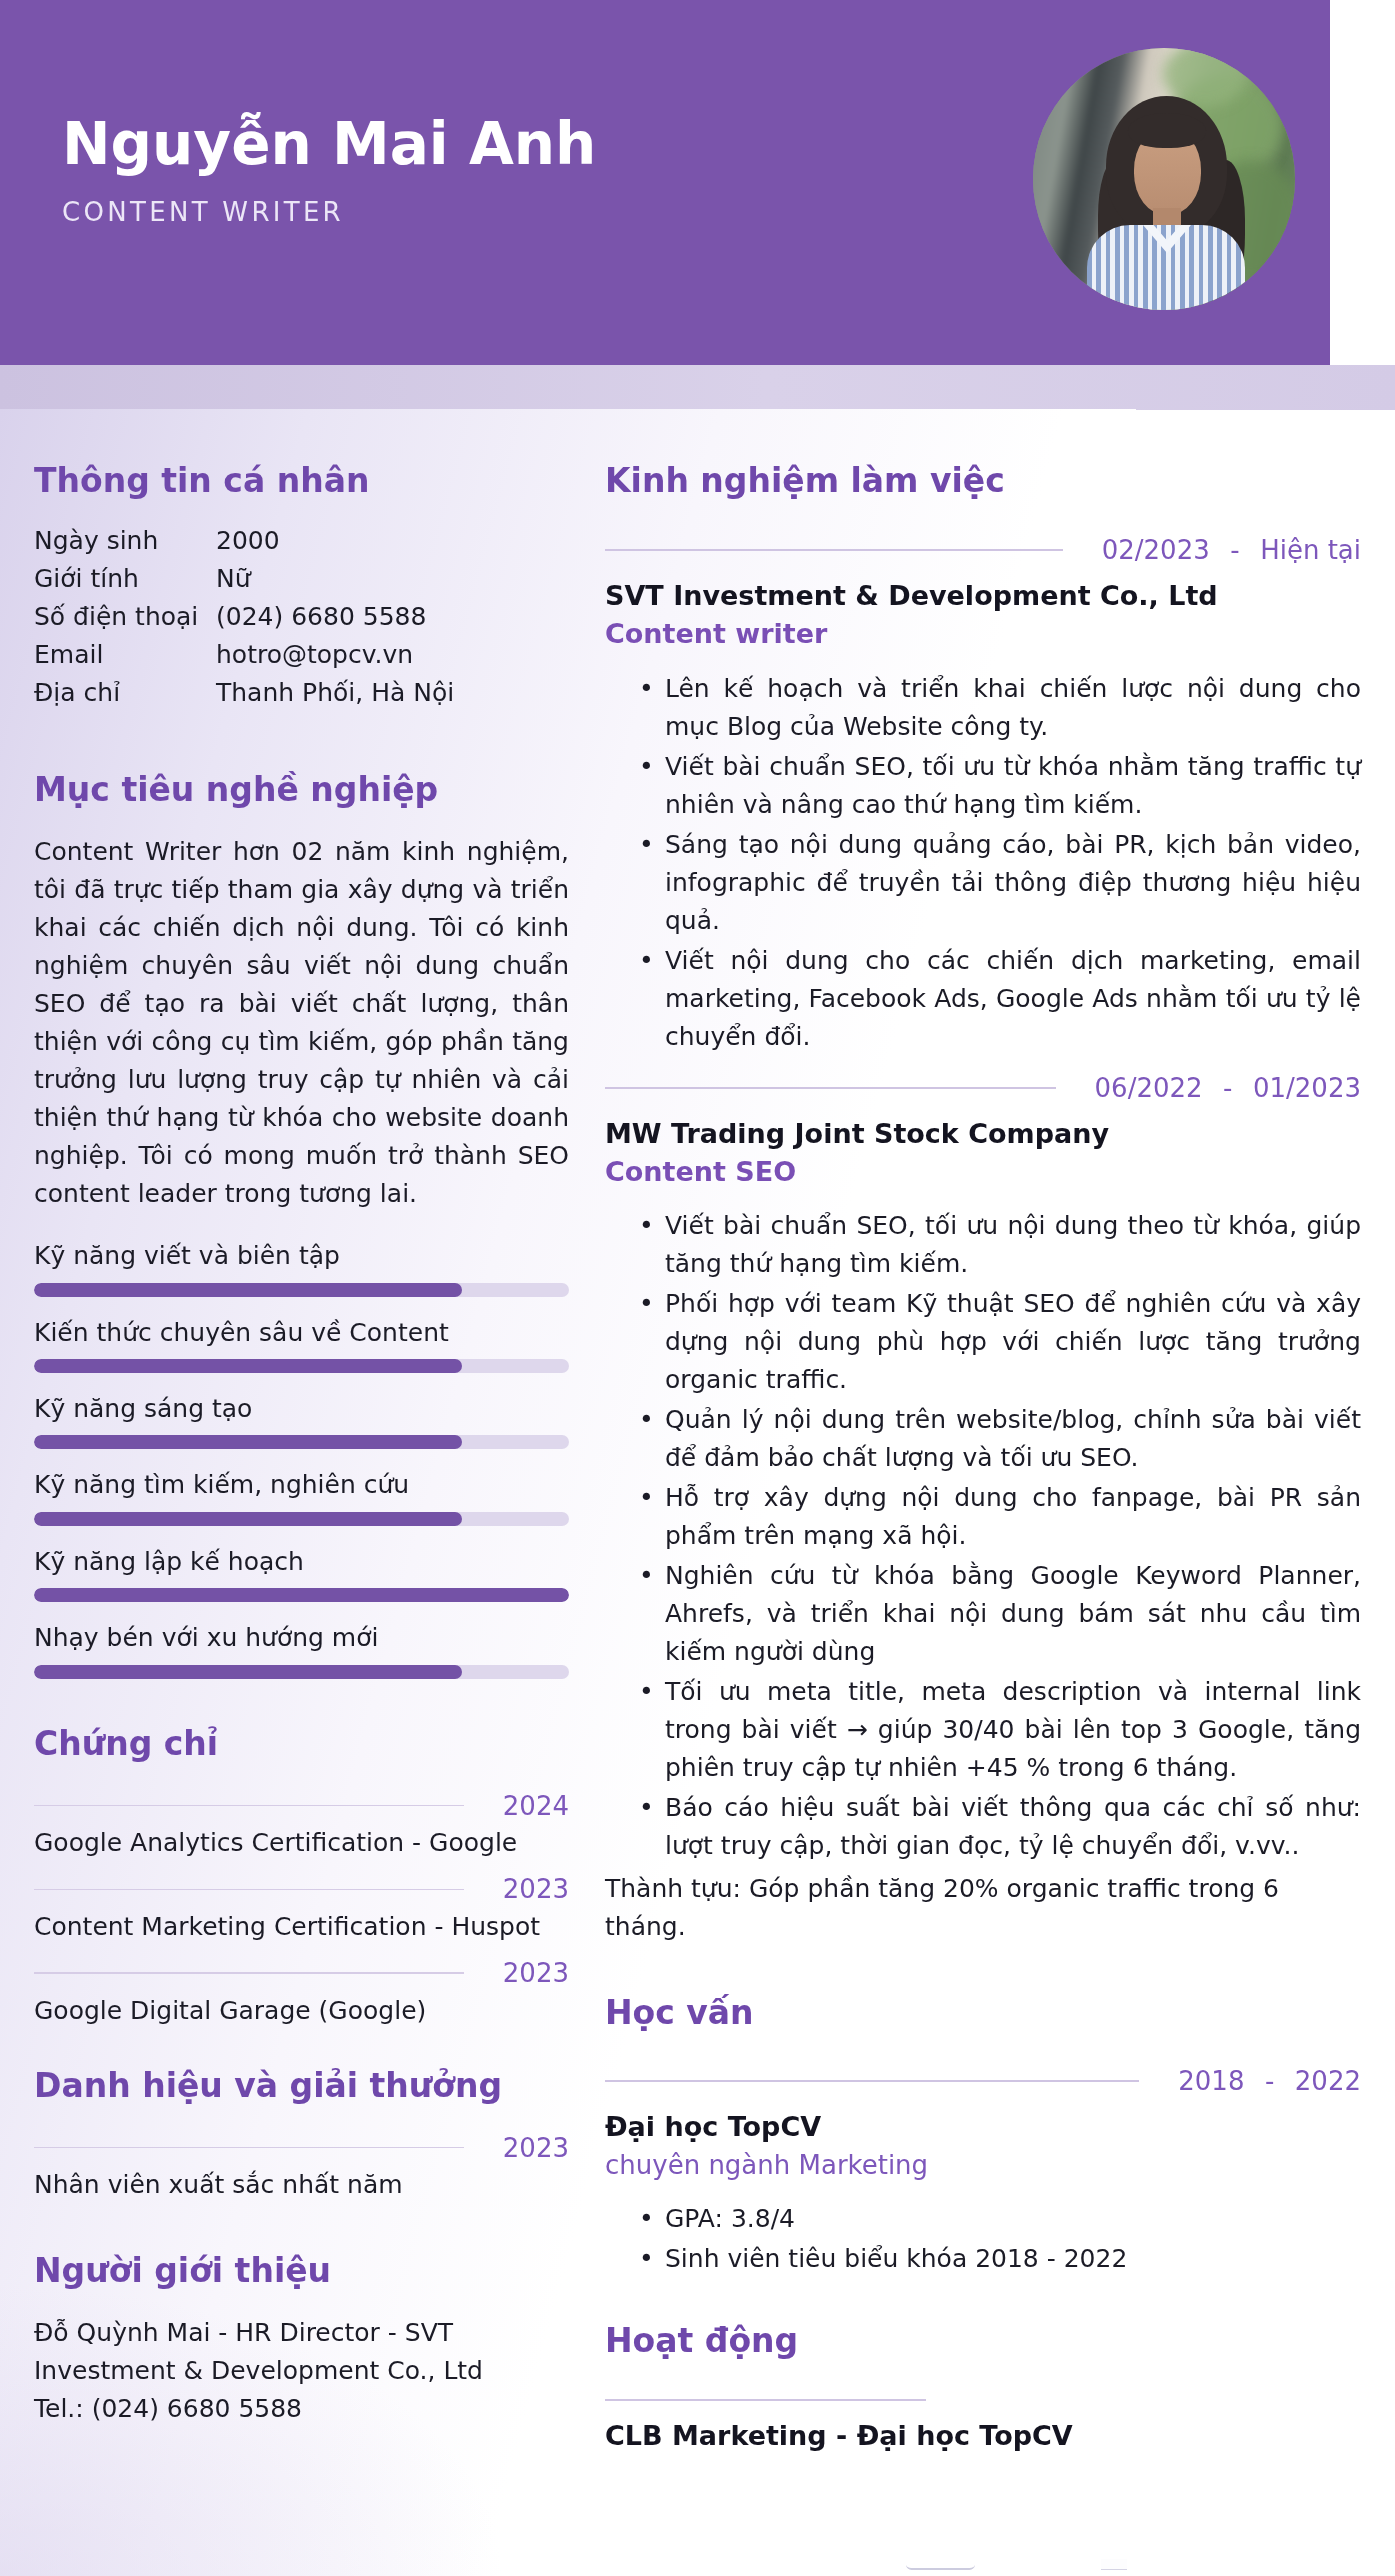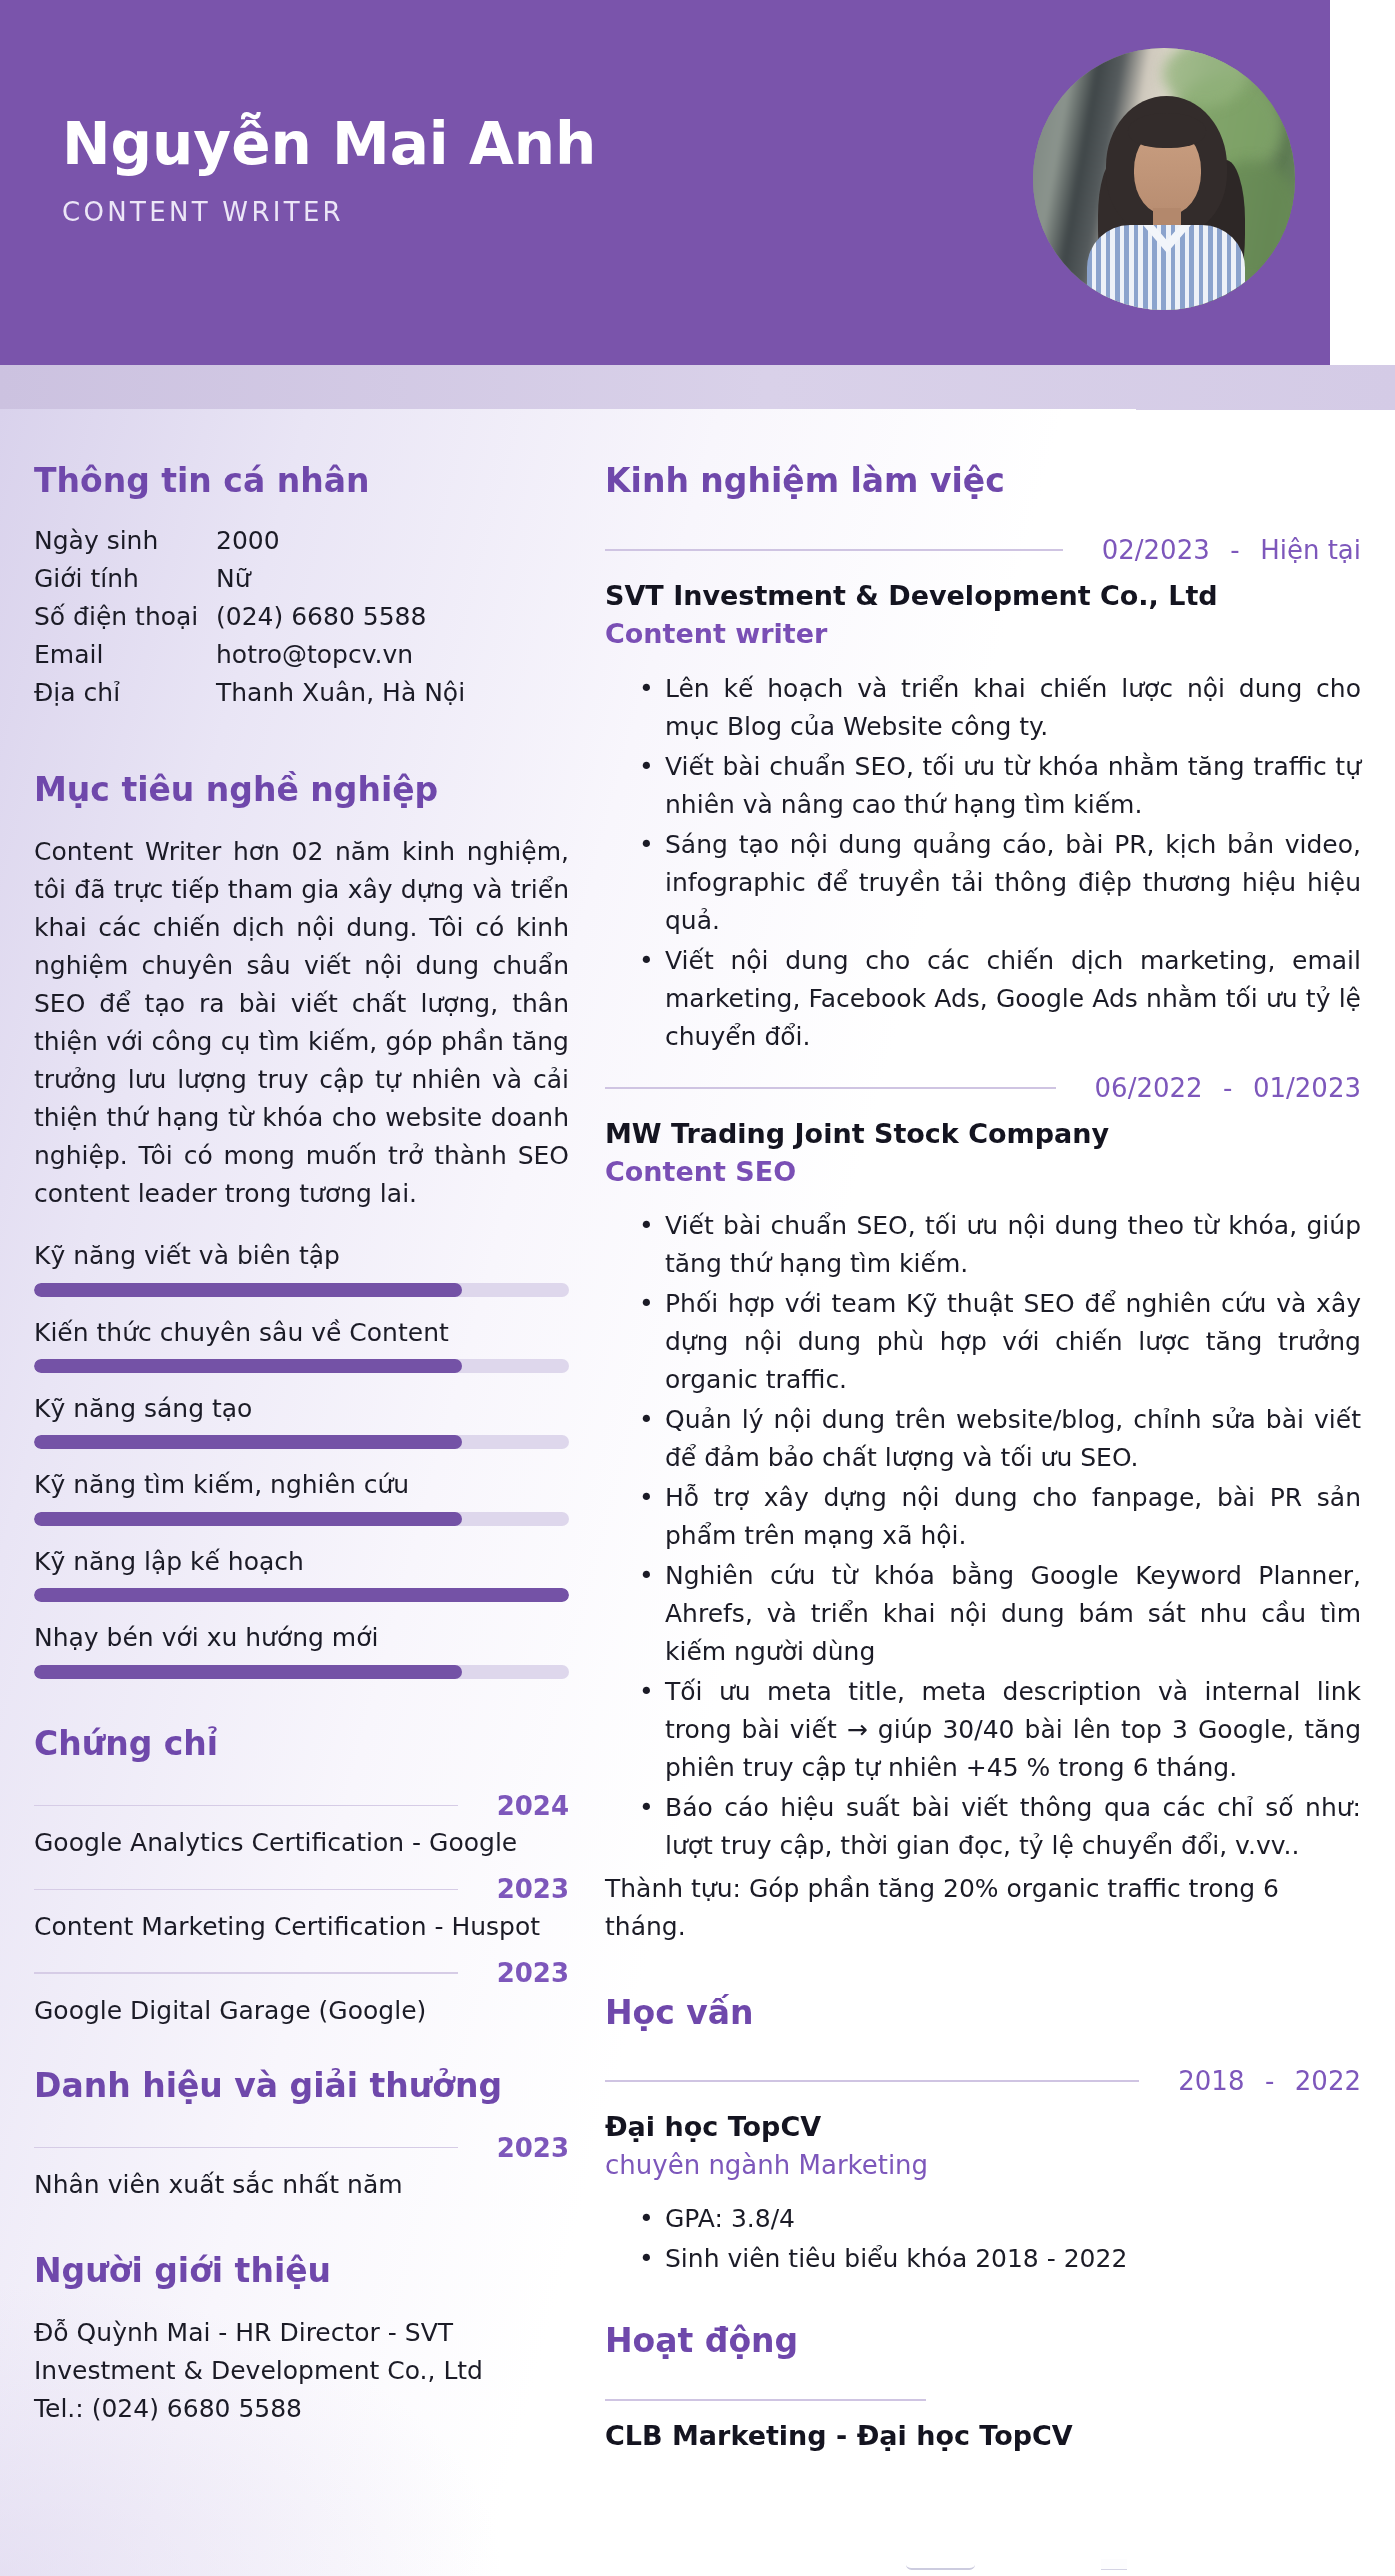--- a/index.html
+++ b/index.html
@@ -51,21 +51,21 @@
   .col-left  { position:absolute; left:34px;  top:0; width:535px;  padding-top:52px; }
   .col-right { position:absolute; left:605px; top:0; width:756px;  padding-top:52px; }
   
   .sec-title { margin:0; font-size:33px; font-weight:700; color:#6f48ab; }
   .meta-row { display:flex; align-items:center;gap:15px; }
   .meta-line { flex:1; height:1.9px; background:#cfc4e2; }
   .meta-line.thin { height:1.4px; background:#d6cce6; }
   .date-group { display:flex; align-items:center; font-size:26px; color:#7d57bb; white-space:nowrap; }
   .date-group .d-start { margin-left:24px; }
   .date-group .d-sep { margin:0 20.5px; }
-  .year-label { margin-left:24px; font-size:26px; color:#7d57bb;font-weight:bold; }
+  .year-label { margin-left:24px; font-size:26px; color:#7d57bb; }
   
   .info-row { display:flex; font-size:25px; line-height:38px; }
   .info-label { width:182px; flex:0 0 182px; }
   .info-value { flex:1; }
   .objective-text { margin:24px 0 0; font-size:25px; line-height:38px; text-align:justify; }
   .skill { margin-bottom:17px; }
   .skill-label { font-size:25px; line-height:37px; margin-bottom:8.4px; }
   .bar { width:100%; height:14px; border-radius:7.4px; background:#ded7ec; overflow:hidden; }
   .fill { height:100%; border-radius:7.4px; background:#7452a6; }
   .cert { margin-bottom:13px; }
@@ -132,21 +132,21 @@
         <div class="info-row">
           <span class="info-label">Số điện thoại</span>
           <span class="info-value">(024) 6680 5588</span>
         </div>
         <div class="info-row">
           <span class="info-label">Email</span>
           <span class="info-value">hotro@topcv.vn</span>
         </div>
         <div class="info-row">
           <span class="info-label">Địa chỉ</span>
-          <span class="info-value">Thanh Xuân, Hà Nội</span>
+          <span class="info-value">Thanh Phối, Hà Nội</span>
         </div>
       </div>
 
       <h2 class="sec-title mt-sec">Mục tiêu nghề nghiệp</h2>
       <p class="objective-text">Content Writer hơn 02 năm kinh nghiệm, tôi đã trực tiếp tham gia xây dựng và triển khai các chiến dịch nội dung. Tôi có kinh nghiệm chuyên sâu viết nội dung chuẩn SEO để tạo ra bài viết chất lượng, thân thiện với công cụ tìm kiếm, góp phần tăng trưởng lưu lượng truy cập tự nhiên và cải thiện thứ hạng từ khóa cho website doanh nghiệp. Tôi có mong muốn trở thành SEO content leader trong tương lai.</p>
 
       <div style="margin-top:24px">
         <div class="skill">
           <div class="skill-label">Kỹ năng viết và biên tập</div>
           <div class="bar">

